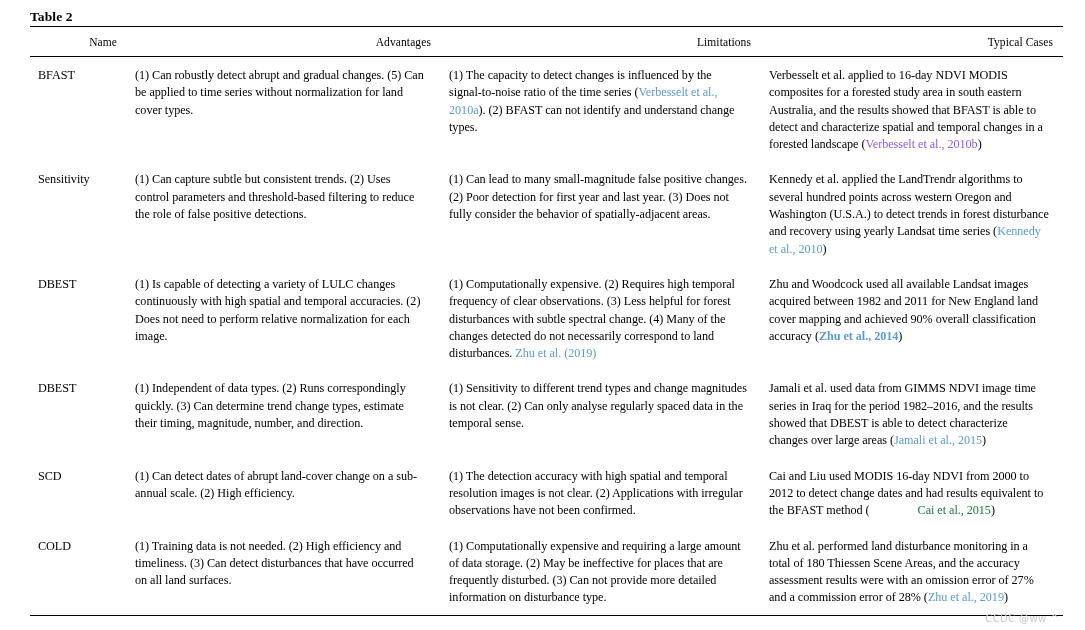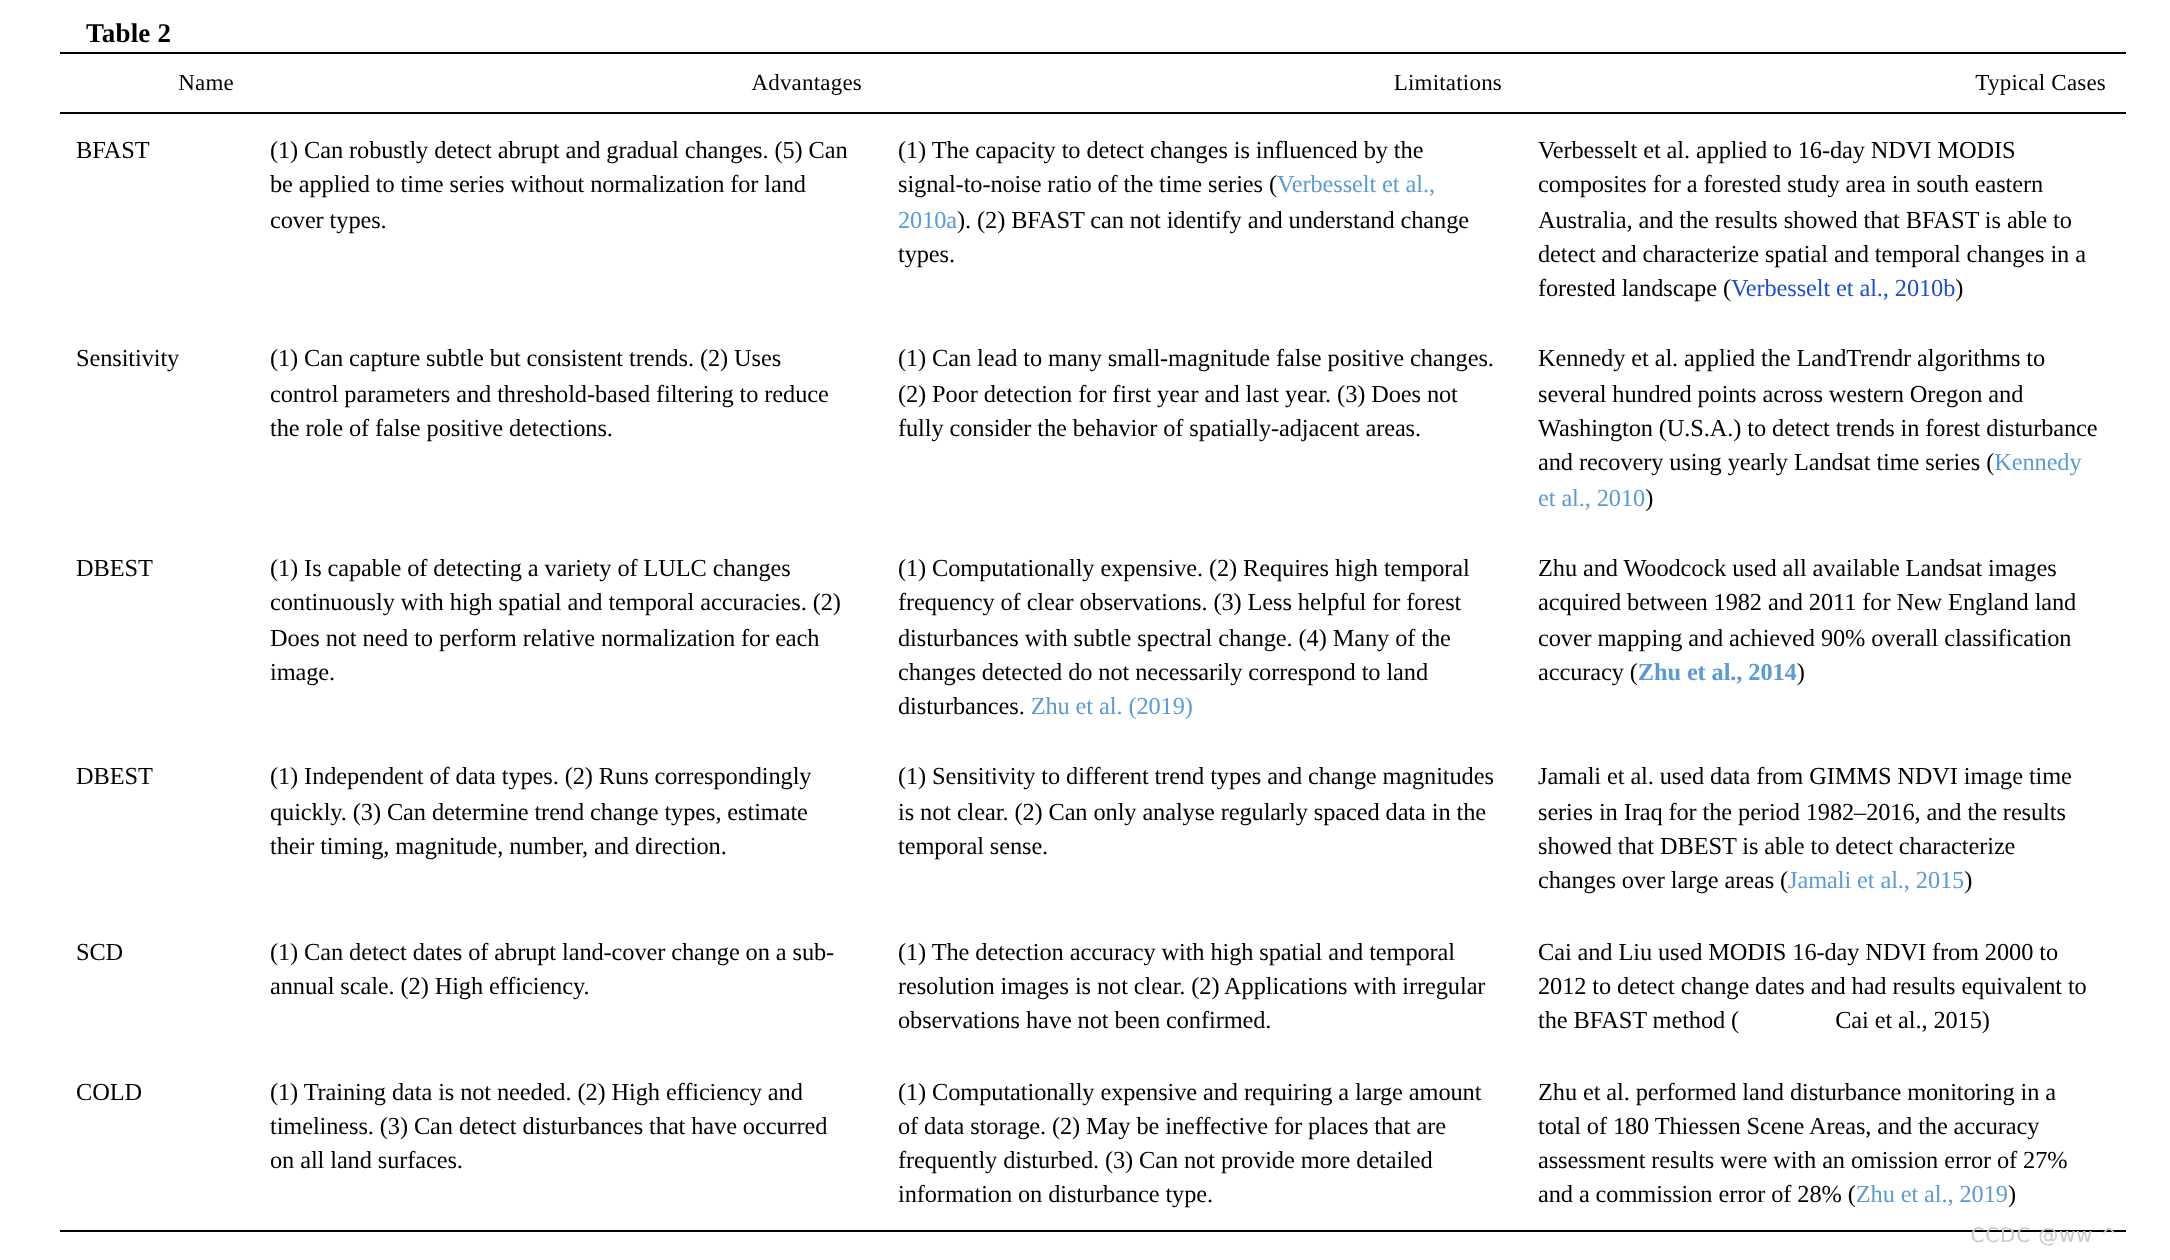--- a/index.html
+++ b/index.html
@@ -21,21 +21,21 @@
     width: 1085px;
     height: 630px;
     padding: 8px 22px 0 30px;
     position: relative;
   }
 
   .table-label {
     font-size: 13.5px;
     font-weight: bold;
     line-height: 17px;
-    margin: 0 0 1px 13px;
+    margin: 0 0 1px 0;
     letter-spacing: 0.1px;
   }
 
   .table-caption {
     font-size: 13.5px;
     line-height: 18px;
     margin: 0 0 4px 0;
     letter-spacing: 0.05px;
   }
 
@@ -113,21 +113,21 @@
         <th>Advantages</th>
         <th>Limitations</th>
         <th>Typical Cases</th>
       </tr>
     </thead>
     <tbody id="tbody">
         <tr>
           <td class="name-cell">BFAST</td>
           <td>(1) Can robustly detect abrupt and gradual changes. (5) Can be applied to time series without normalization for land cover types.</td>
           <td>(1) The capacity to detect changes is influenced by the signal-to-noise ratio of the time series (<span class="cite" style="color: rgb(91, 155, 213);">Verbesselt et al., 2010a</span>). (2) BFAST can not identify and understand change types.</td>
-          <td>Verbesselt et al. applied to 16-day NDVI MODIS composites for a forested study area in south eastern Australia, and the results showed that BFAST is able to detect and characterize spatial and temporal changes in a forested landscape (<span class="cite" style="color: #1d4ed8;">Verbesselt et al., 2010b</span>)</td>
+          <td>Verbesselt et al. applied to 16-day NDVI MODIS composites for a forested study area in south eastern Australia, and the results showed that BFAST is able to detect and characterize spatial and temporal changes in a forested landscape (<span class="cite" style="color: #8b5cf6;">Verbesselt et al., 2010b</span>)</td>
         </tr>
         <tr>
           <td class="name-cell">Sensitivity</td>
           <td>(1) Can capture subtle but consistent trends. (2) Uses control parameters and threshold-based filtering to reduce the role of false positive detections.</td>
           <td>(1) Can lead to many small-magnitude false positive changes. (2) Poor detection for first year and last year. (3) Does not fully consider the behavior of spatially-adjacent areas.</td>
           <td>Kennedy et al. applied the LandTrendr algorithms to several hundred points across western Oregon and Washington (U.S.A.) to detect trends in forest disturbance and recovery using yearly Landsat time series (<span class="cite" style="color: rgb(91, 155, 213);">Kennedy et al., 2010</span>)</td>
         </tr>
         <tr>
           <td class="name-cell">DBEST</td>
           <td>(1) Is capable of detecting a variety of LULC changes continuously with high spatial and temporal accuracies. (2) Does not need to perform relative normalization for each image.</td>
@@ -137,21 +137,21 @@
         <tr>
           <td class="name-cell">DBEST</td>
           <td>(1) Independent of data types. (2) Runs correspondingly quickly. (3) Can determine trend change types, estimate their timing, magnitude, number, and direction.</td>
           <td>(1) Sensitivity to different trend types and change magnitudes is not clear. (2) Can only analyse regularly spaced data in the temporal sense.</td>
           <td>Jamali et al. used data from GIMMS NDVI image time series in Iraq for the period 1982–2016, and the results showed that DBEST is able to detect characterize changes over large areas (<span class="cite" style="color: rgb(91, 155, 213);">Jamali et al., 2015</span>)</td>
         </tr>
         <tr>
           <td class="name-cell">SCD</td>
           <td>(1) Can detect dates of abrupt land-cover change on a sub-annual scale. (2) High efficiency.</td>
           <td>(1) The detection accuracy with high spatial and temporal resolution images is not clear. (2) Applications with irregular observations have not been confirmed.</td>
-          <td>Cai and Liu used MODIS 16-day NDVI from 2000 to 2012 to detect change dates and had results equivalent to the BFAST method (<span class="cite" style="color: #000000; padding-left: 48px;">Cai et al., 2015</span>)</td>
+          <td>Cai and Liu used MODIS 16-day NDVI from 2000 to 2012 to detect change dates and had results equivalent to the BFAST method (<span class="cite" style="color: #15803d; padding-left: 48px;">Cai et al., 2015</span>)</td>
         </tr>
         <tr>
           <td class="name-cell">COLD</td>
           <td>(1) Training data is not needed. (2) High efficiency and timeliness. (3) Can detect disturbances that have occurred on all land surfaces.</td>
           <td>(1) Computationally expensive and requiring a large amount of data storage. (2) May be ineffective for places that are frequently disturbed. (3) Can not provide more detailed information on disturbance type.</td>
           <td>Zhu et al. performed land disturbance monitoring in a total of 180 Thiessen Scene Areas, and the accuracy assessment results were with an omission error of 27% and a commission error of 28% (<span class="cite" style="color: rgb(91, 155, 213);">Zhu et al., 2019</span>)</td>
         </tr>
       </tbody>
   </table>
 

